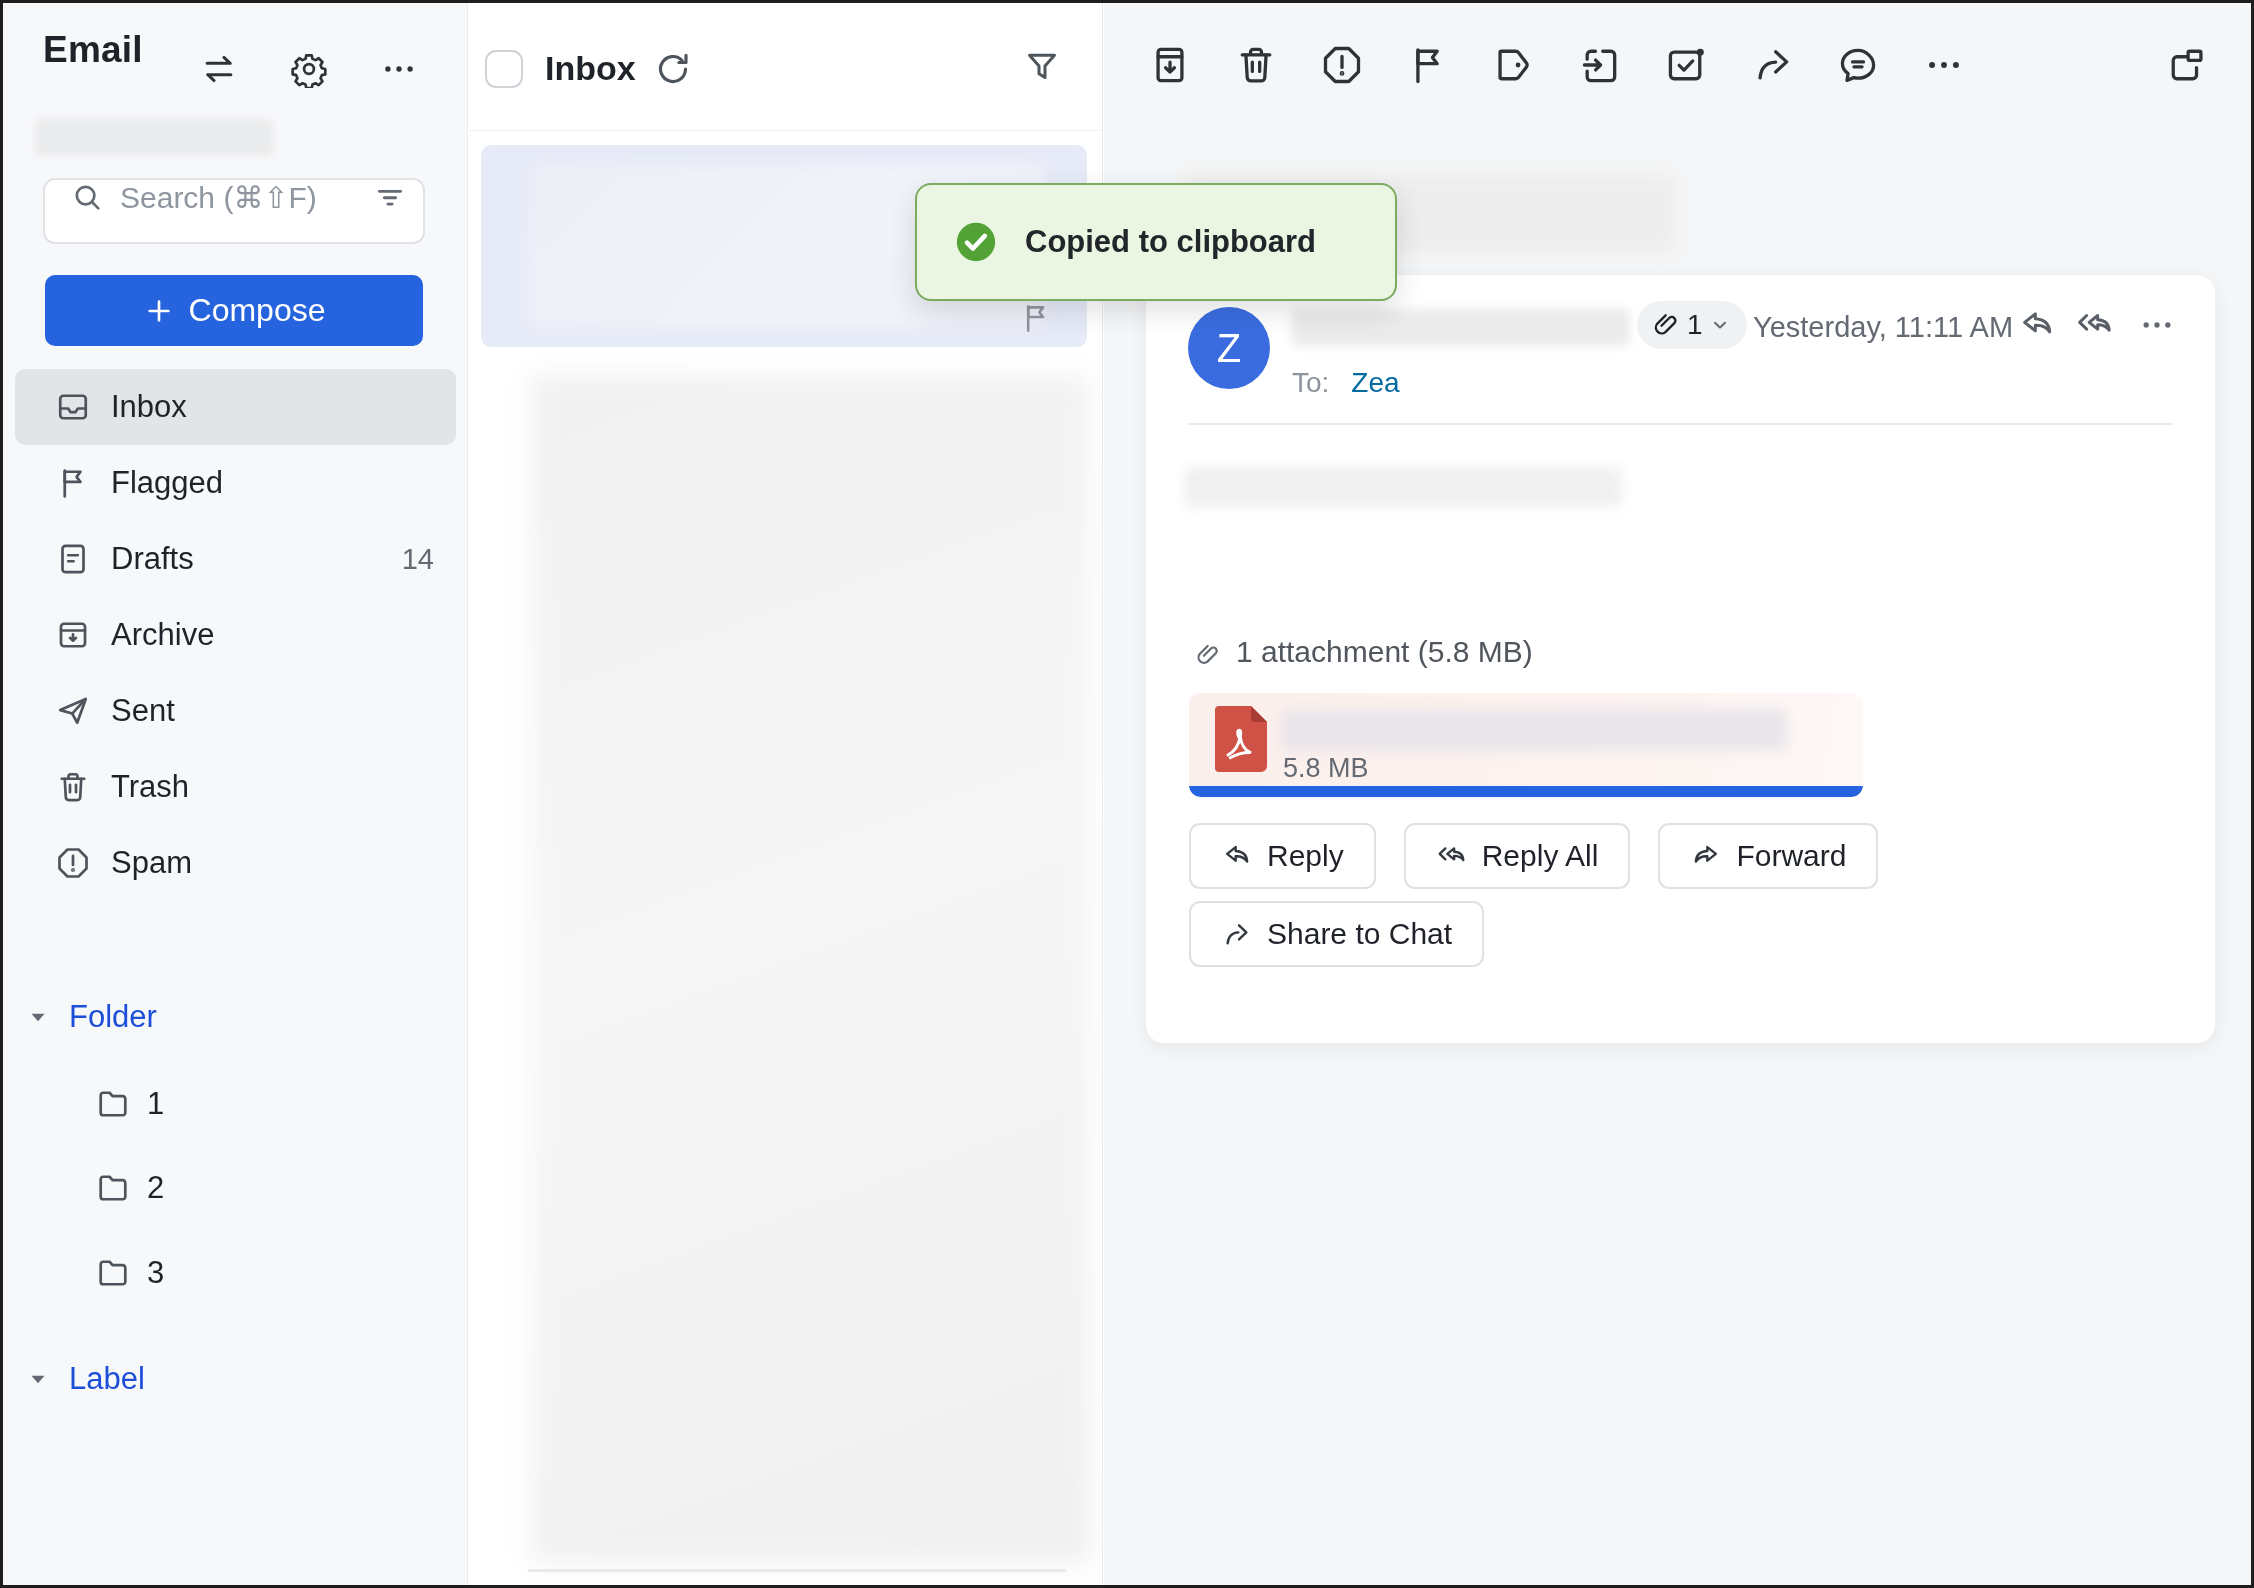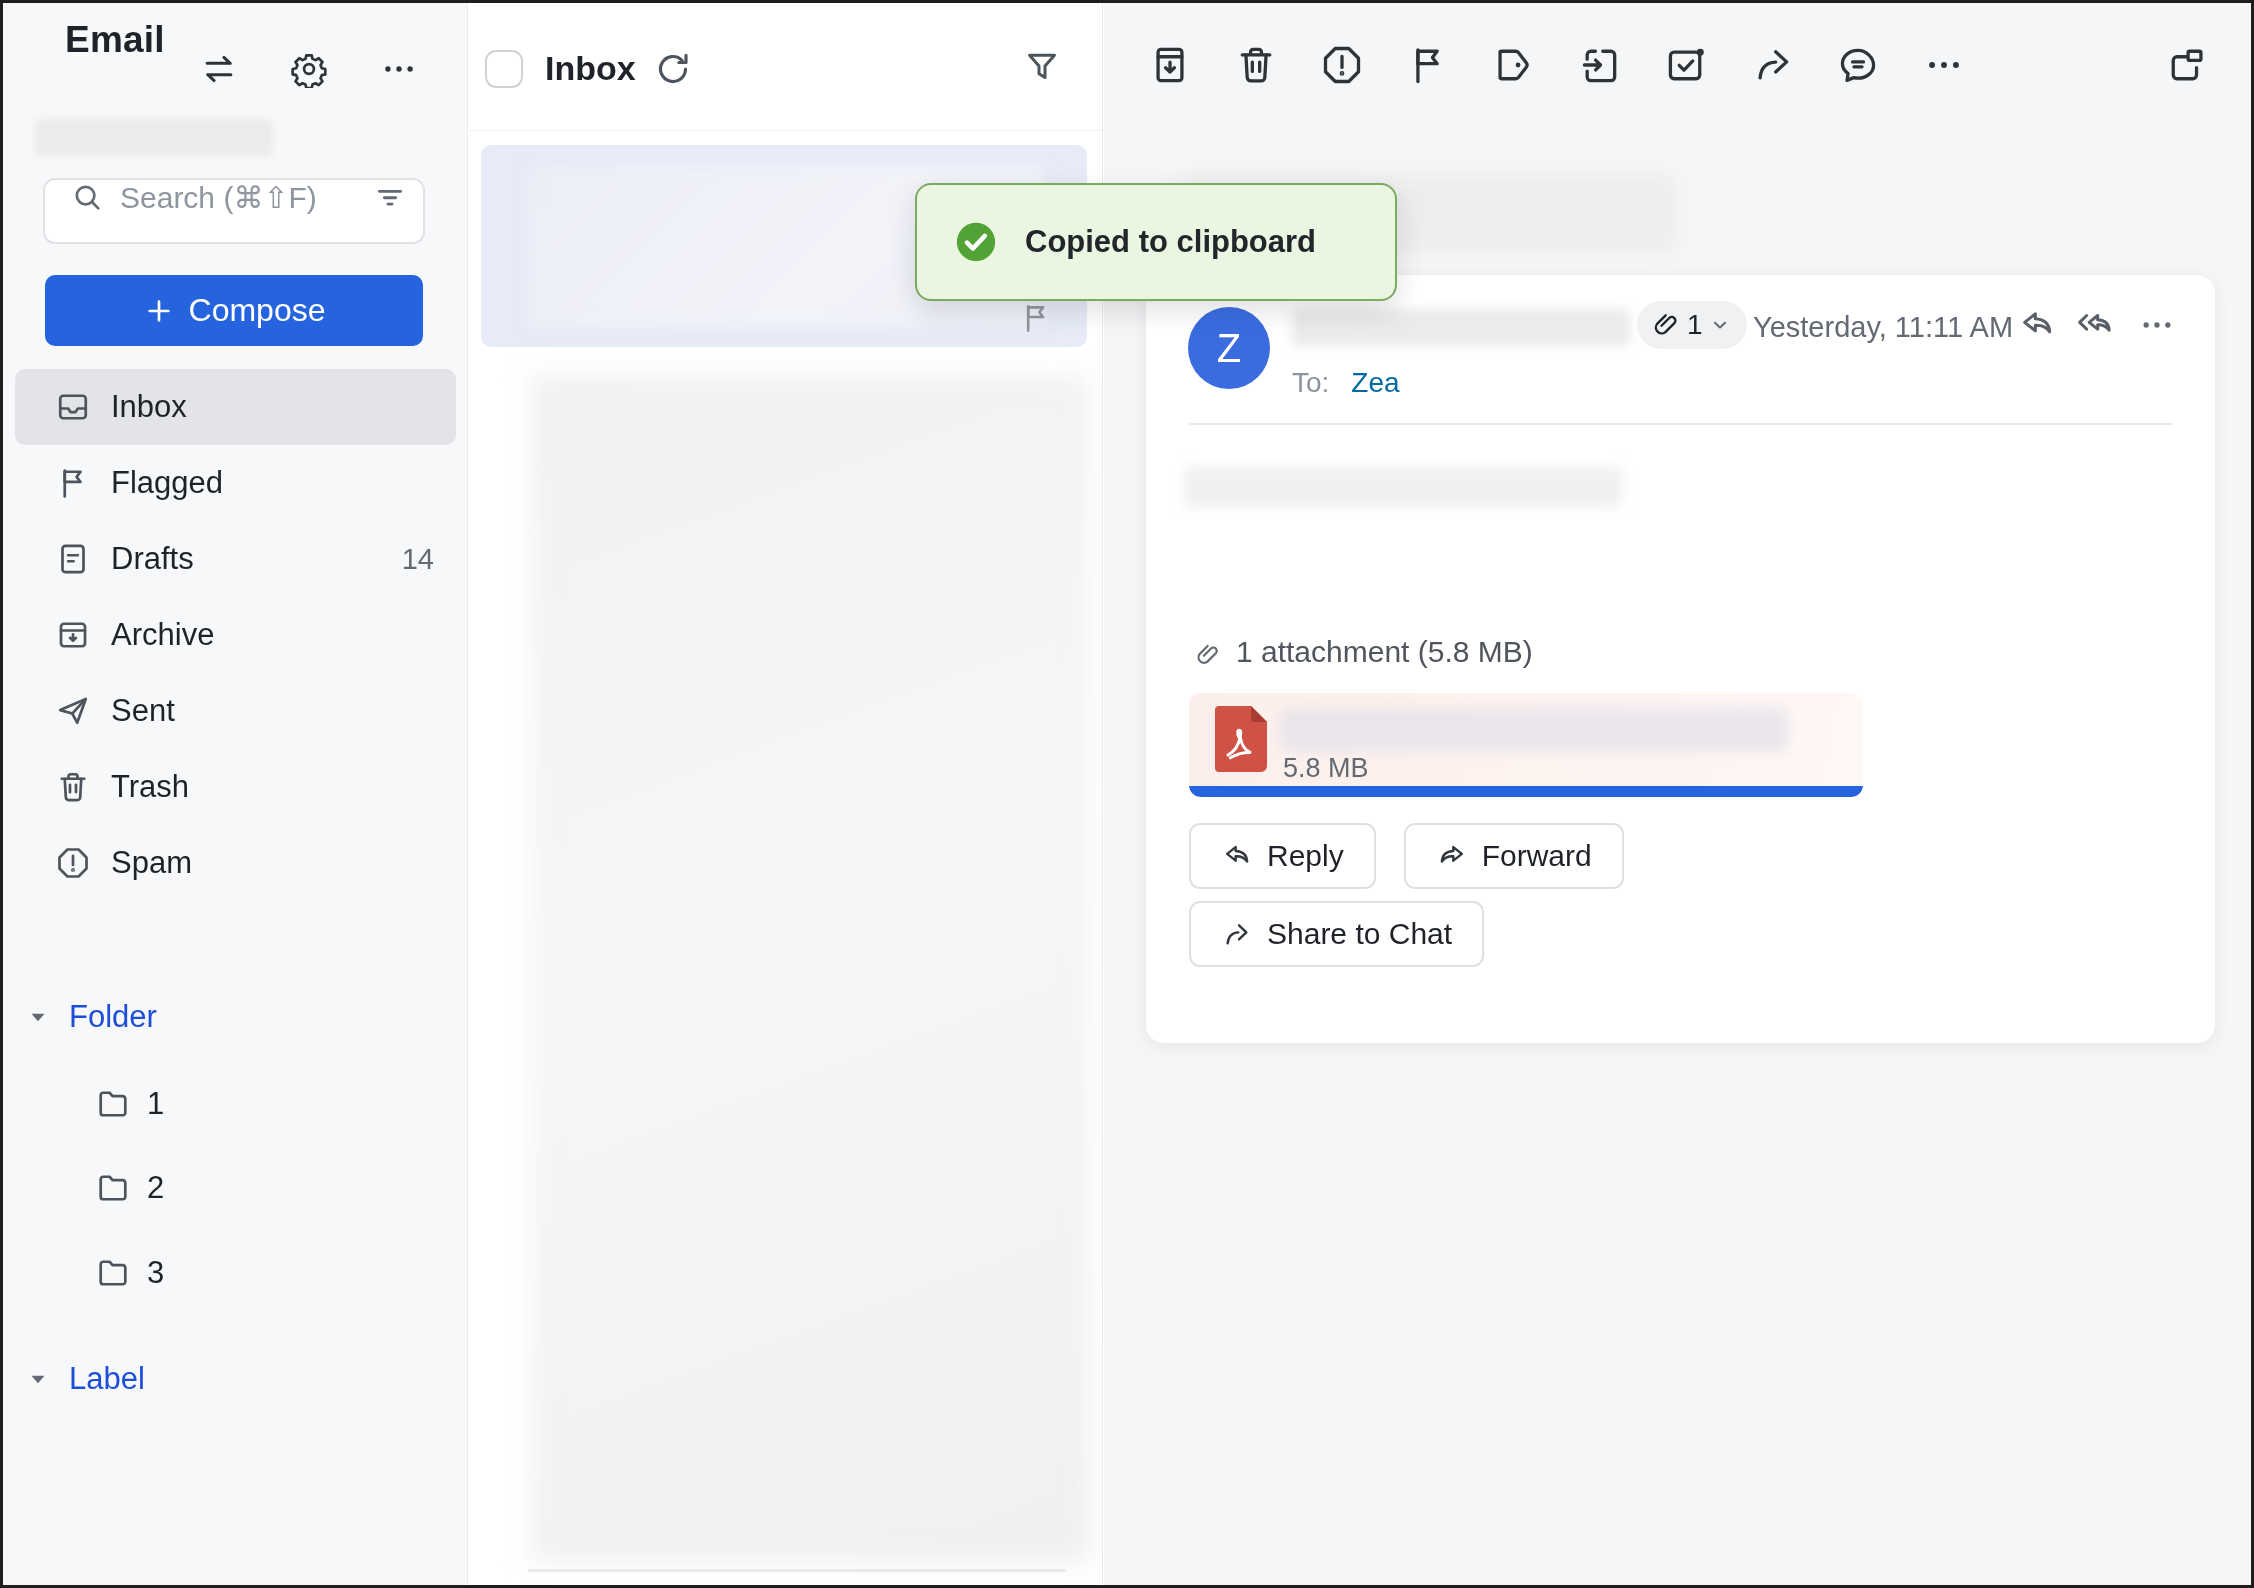--- a/index.html
+++ b/index.html
@@ -6,21 +6,21 @@
   .screen{
     position:relative;width:2254px;height:1588px;box-sizing:border-box;
     background:#fff;border:3px solid #1e1e1e;overflow:hidden;
     font-family:"Liberation Sans","DejaVu Sans",sans-serif;color:#1f2329;
     -webkit-font-smoothing:antialiased;
   }
   .ico{display:inline-block;vertical-align:middle;}
   svg{display:block;}
   
   .sidebar{position:absolute;left:0;top:0;width:465px;height:100%;background:#f7f8fa;border-right:1px solid #ececee;box-sizing:border-box;}
-  .sb-title{position:absolute;left:40px;top:16px;font-size:37px;font-weight:700;letter-spacing:.2px;margin-left:22px;}
+  .sb-title{position:absolute;left:40px;top:26px;font-size:37px;font-weight:700;letter-spacing:.2px;}
   .sb-top-icons{position:absolute;left:197px;top:47px;display:flex;gap:52px;color:#2e3338;}
   .sb-top-icons .ico{cursor:pointer;}
   .acct-blur{position:absolute;left:32px;top:116px;width:238px;height:37px;border-radius:6px;background:#eaebec;filter:blur(3px);}
   .searchbox{position:absolute;left:40px;top:175px;width:382px;height:66px;box-sizing:border-box;background:#fff;border:2px solid #e0e2e6;border-radius:12px;display:flex;align-items:flex-start;padding:0 16px 0 25px;}
   .searchbox .ph{flex:1;margin-left:16px;font-size:30px;color:#8f959e;white-space:nowrap;}
   .compose{position:absolute;left:42px;top:272px;width:378px;height:71px;background:#2563df;border:none;border-radius:10px;color:#fff;display:flex;align-items:center;justify-content:center;gap:14px;font-size:32px;font-family:inherit;cursor:pointer;}
   .nav{position:absolute;left:12px;top:366px;width:441px;}
   .nav-item{position:relative;height:76px;display:flex;align-items:center;gap:20px;padding:0 22px 0 40px;font-size:31px;border-radius:10px;cursor:pointer;color:#1f2329;}
   .nav-item.sel{background:#e2e4e8;}
   .nav-item .nico{color:#4e545b;}
@@ -418,20 +418,29 @@
         <button class="act-btn">
           <span class="ico">
             <svg width="32" height="32" viewBox="0 0 24 24" fill="none" stroke="currentColor" stroke-width="1.8" stroke-linejoin="round">
                 <path d="M11 5.3 4.6 10.4 11 15.5v-3.3c3.9-.2 6.6 1 8.6 3.9-.3-4.9-3.2-7.6-8.6-7.9V5.3Z"></path>
               </svg>
           </span>
           <span>Reply</span>
         </button>
         <button class="act-btn">
           <span class="ico">
+            <svg width="32" height="32" viewBox="0 0 24 24" fill="none" stroke="currentColor" stroke-width="1.8" stroke-linecap="round" stroke-linejoin="round">
+                <path d="M7 6.3 2.8 10.4 7 14.5"></path>
+                <path d="M13.6 6.3 8.5 10.4l5.1 4.1v-2.6c3.1 0 5.3 1 6.9 3.2-.2-3.9-2.6-6.1-6.9-6.3V6.3Z"></path>
+              </svg>
+          </span>
+          <span>Reply All</span>
+        </button>
+        <button class="act-btn">
+          <span class="ico">
             <svg width="32" height="32" viewBox="0 0 24 24" fill="none" stroke="currentColor" stroke-width="1.8" stroke-linejoin="round">
                 <path d="M13 5.3l6.4 5.1L13 15.5v-3.3c-3.9-.2-6.6 1-8.6 3.9.3-4.9 3.2-7.6 8.6-7.9V5.3Z"></path>
               </svg>
           </span>
           <span>Forward</span>
         </button>
       </div>
       <div class="btn-row2">
         <button class="act-btn">
           <span class="ico">

